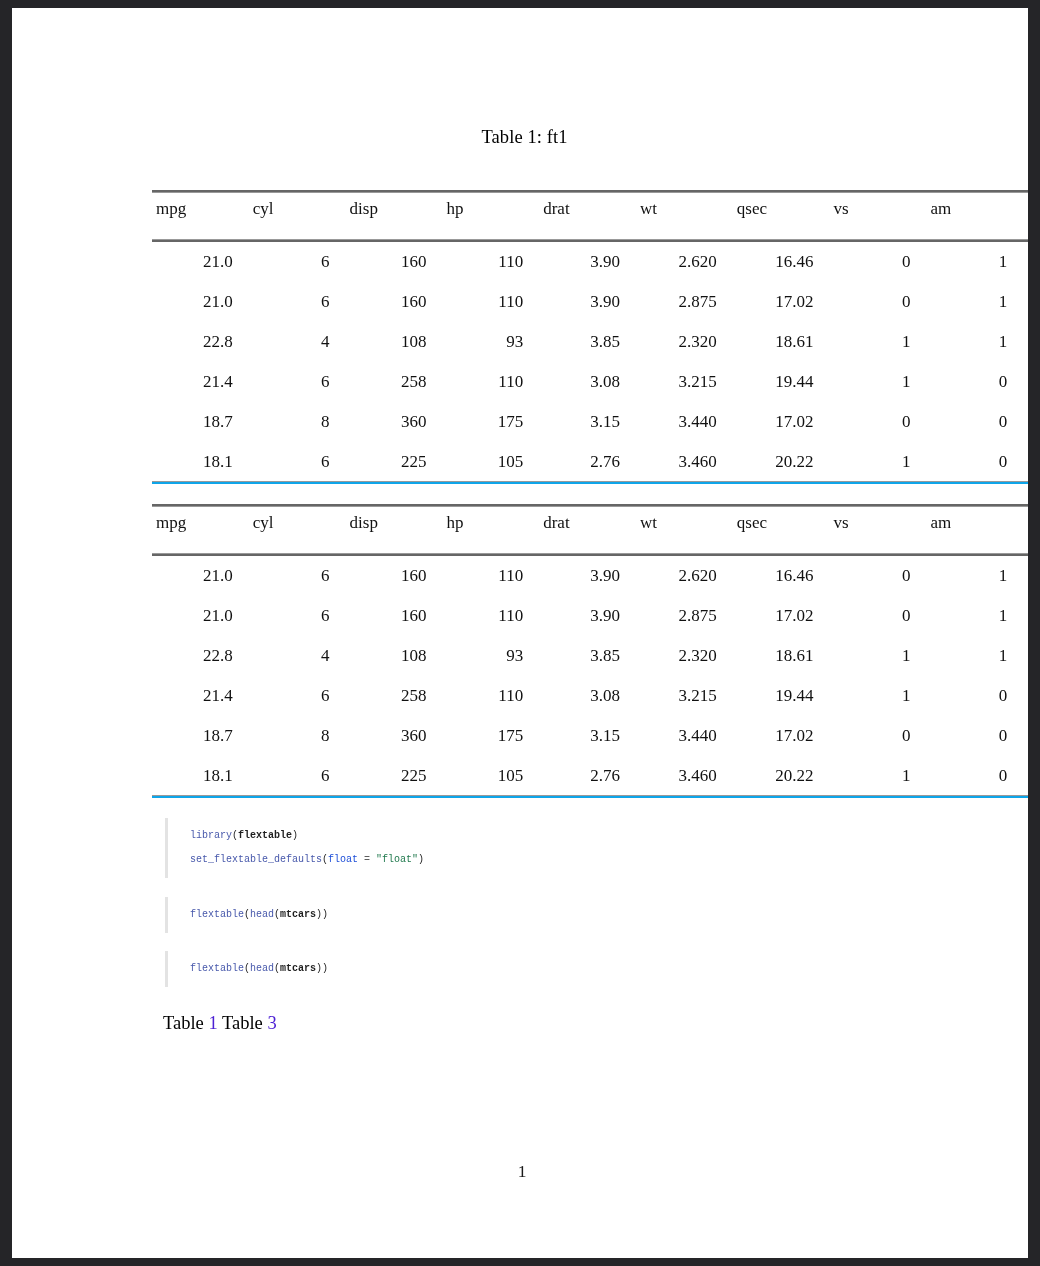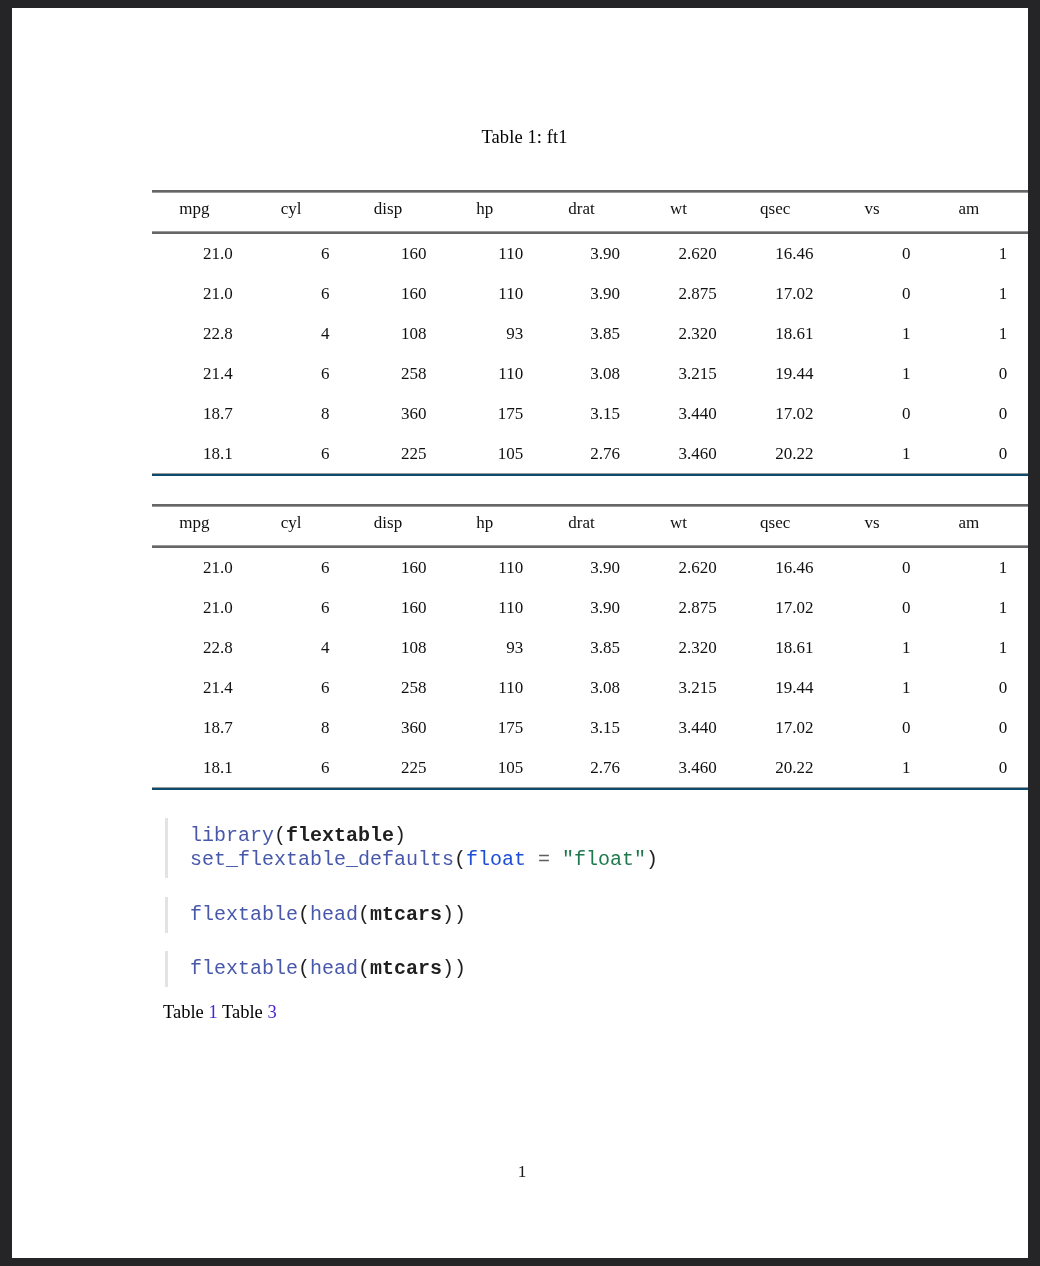--- a/index.html
+++ b/index.html
@@ -68,70 +68,71 @@
     table-layout: fixed;
     width: 968px;
     font-size: 17px;
     color: #111111;
   }
 
   table.ft col { width: 88px; }
 
   table.ft thead th {
     font-weight: normal;
-    text-align: center;
-    padding: 7px 16px 13px 4px;
+    text-align: left;
+    padding: 7px 16px 21px 4px;
     border-top: 2px solid #666666;
     border-bottom: 2px solid #666666;
     white-space: nowrap;
   }
   
   table.ft thead tr th {
     box-shadow: inset 0 3px 0 -2px #999999, inset 0 -3px 0 -2px #999999;
   }
 
   table.ft tbody td {
     text-align: right;
     padding: 10px 16px 10px 4px;
     white-space: nowrap;
     border: none;
   }
 
   table.ft tbody tr:last-child td {
-    border-bottom: 2px solid #0c4a6e;
+    border-bottom: 2px solid #0ea5e9;
     box-shadow: inset 0 -3px 0 -2px #999999;
   }
 
   
   .code-block {
     position: absolute;
     left: 153px;
     border-left: 3px solid #e3e3e3;
     padding: 6px 0 6px 22px;
     font-family: "Liberation Mono", "DejaVu Sans Mono", monospace;
-    font-size: 20px;
+    font-size: 10px;
     line-height: 24px;
     white-space: pre;
   }
   .code-line { white-space: pre; }
 
   .tok-fn      { color: #4758ab; }
   .tok-id      { color: #1f1f1f; font-weight: bold; }
   .tok-punct   { color: #1f1f1f; }
   .tok-arg     { color: #1d4ed8; }
   .tok-str     { color: #20794d; }
   .tok-op      { color: #5e5e5e; }
 
   
   .xref-para {
     position: absolute;
     left: 151px;
     font-size: 18.5px;
     color: #000000;
     white-space: pre;
+    margin-top: 11px;
   }
   .xref-link {
     color: #4d21d4;
     text-decoration: none;
   }
 
   
   .page-number {
     position: absolute;
     left: 0;

